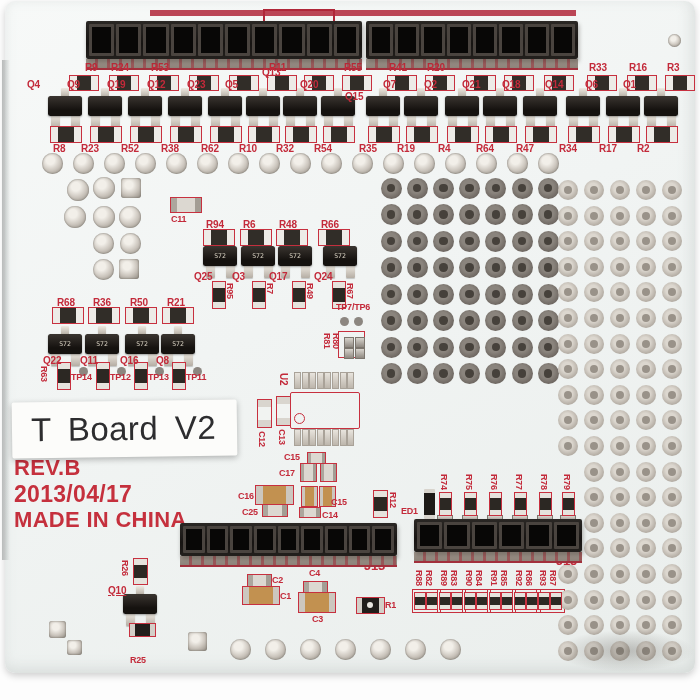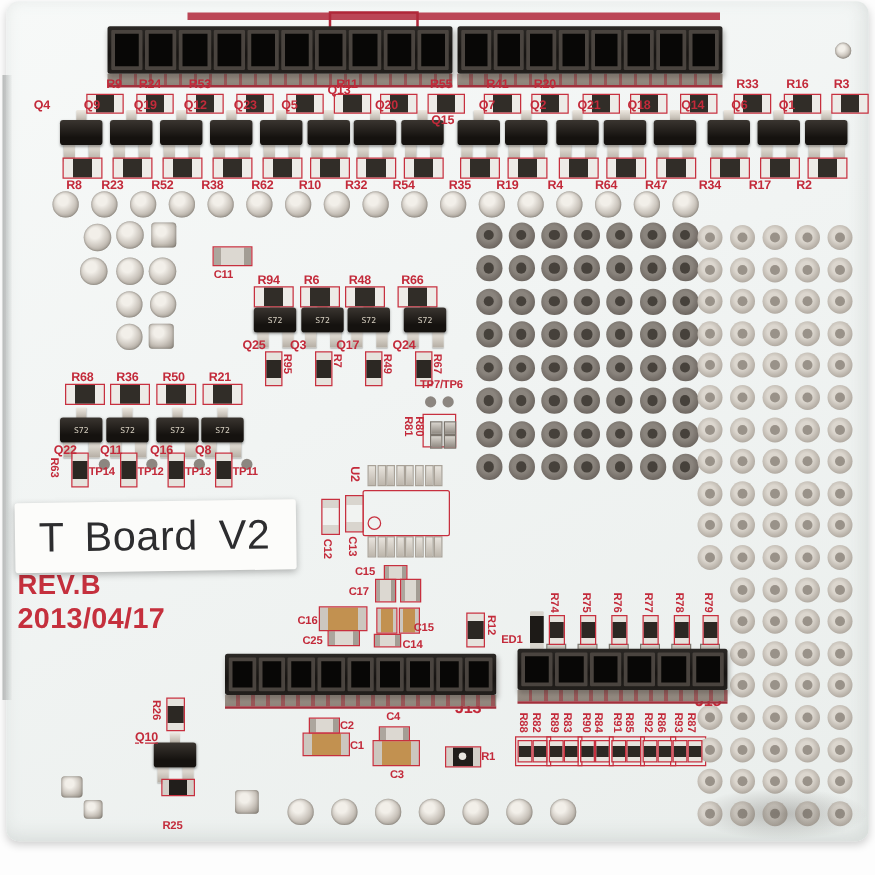--- a/index.html
+++ b/index.html
@@ -69,20 +69,21 @@
 <body>
 
 <div id="photo">
   <div class="board"></div>
 
   <div class="sticker">
     <span>T Board V2</span>
   </div>
   <div class="mark" style="left:14px;top:457px;font-size:22px">REV.B</div>
   <div class="mark" style="left:14px;top:483px;font-size:23px">2013/04/17</div>
+  <div class="mark" style="left:14px;top:509px;font-size:22px">MADE IN CHINA</div>
 
   <div class="lbl big" style="left:364px;top:559px">J13</div>
   <div class="lbl big" style="left:556px;top:554px">J15</div>
   <div class="lbl v" style="left:288px;top:373px">U2</div>
 <div class="gpad dark" style="left: 380.5px; top: 177.5px; width: 21px; height: 21px;">
       <b></b>
     </div>
     <div class="gpad dark" style="left: 406.7px; top: 177.5px; width: 21px; height: 21px;">
       <b></b>
     </div>

